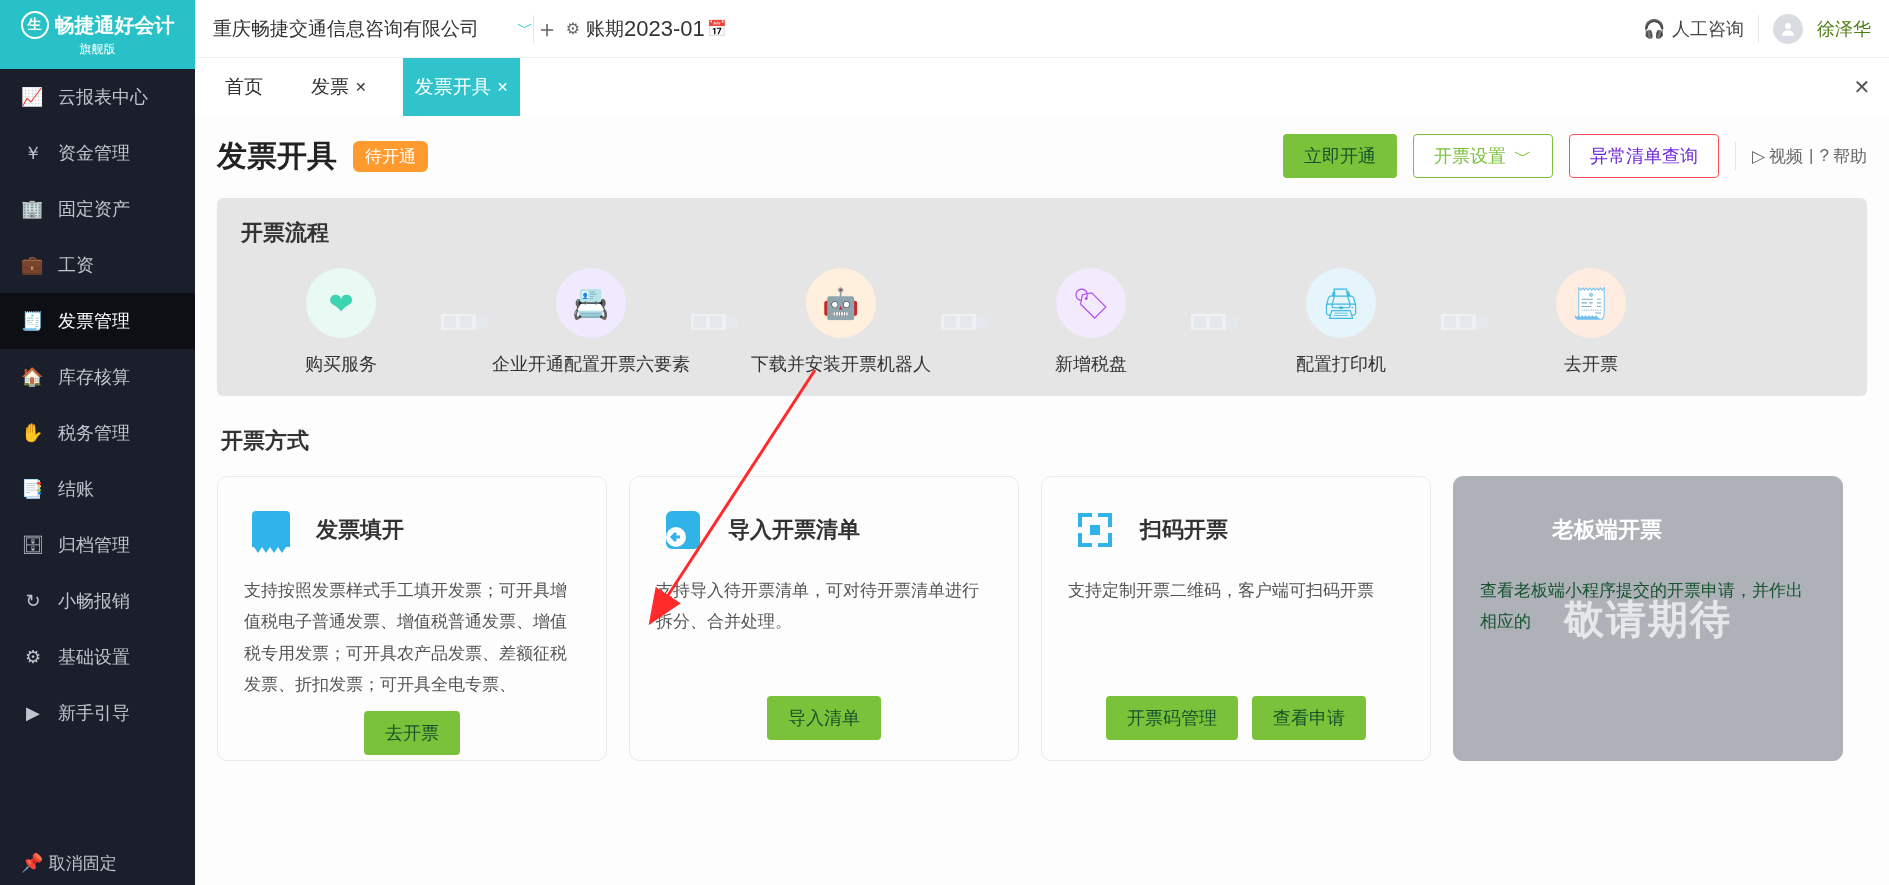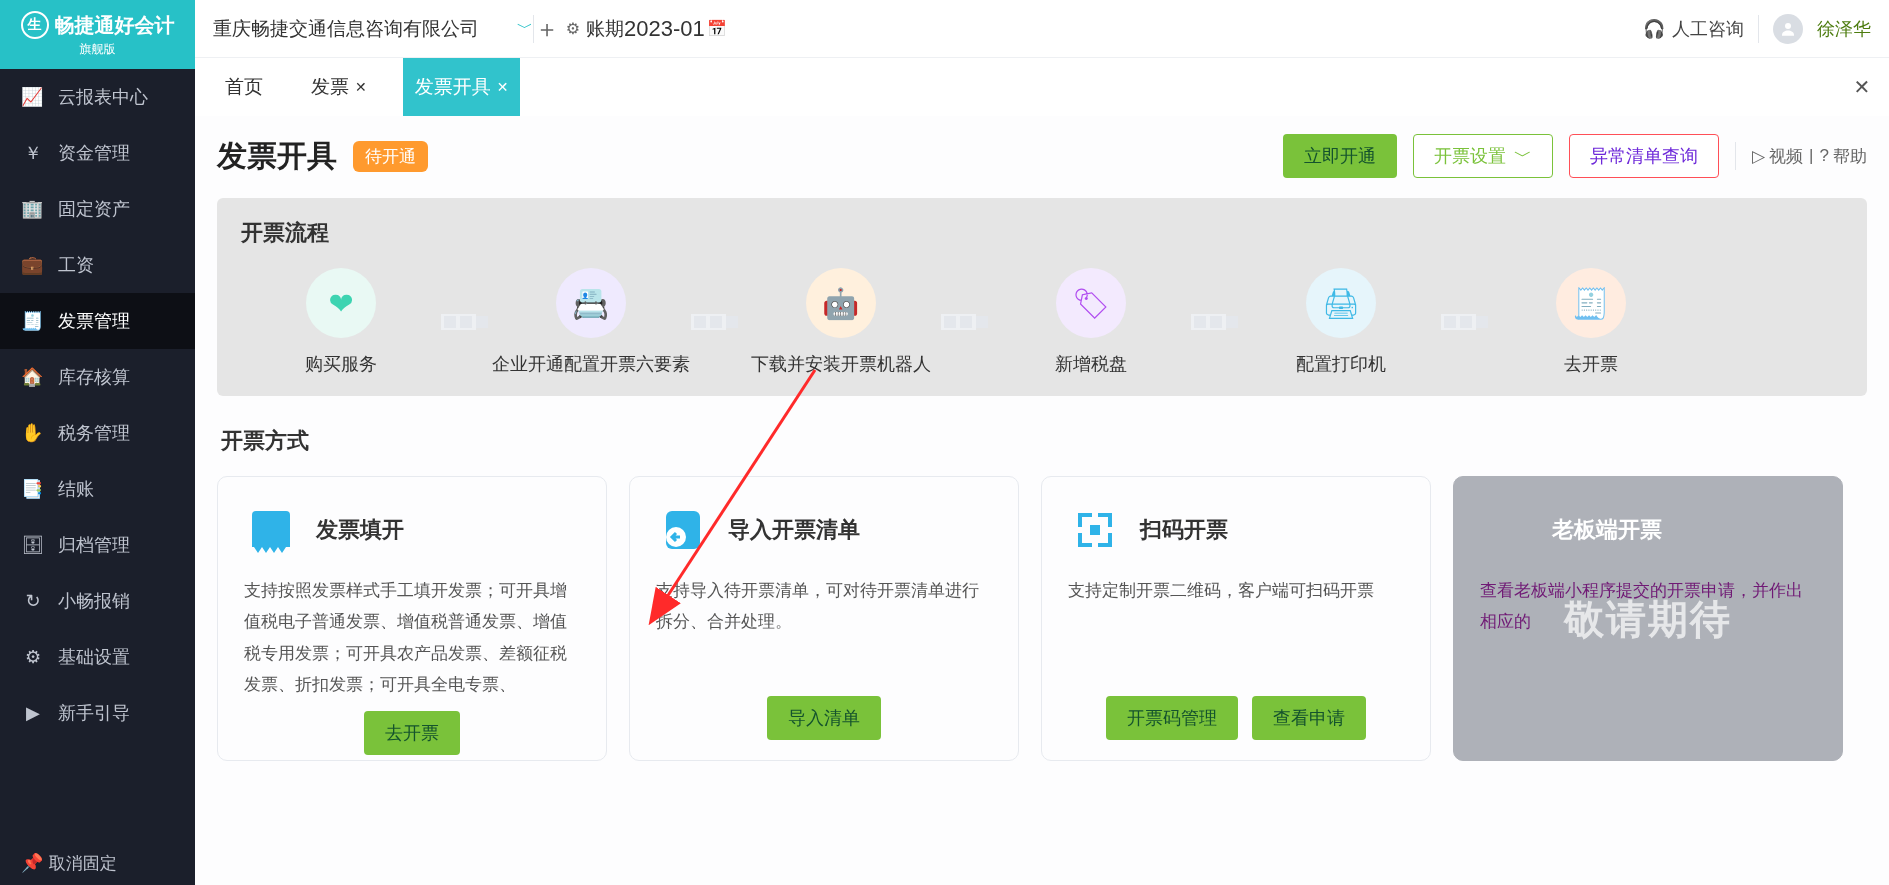--- a/index.html
+++ b/index.html
@@ -70,21 +70,21 @@
 
   
   .cards { display: flex; gap: 22px; flex-wrap: nowrap; }
   .card { width: 390px; height: 285px; border: 1px solid #e7eaef; border-radius: 10px; padding: 26px 26px 20px; display: flex; flex-direction: column; position: relative; }
   .card-head { display: flex; align-items: center; gap: 18px; margin-bottom: 18px; }
   .card-icon { width: 54px; height: 54px; display: flex; align-items: center; justify-content: center; }
   .card-title { font-size: 22px; font-weight: 600; }
   .card-desc { font-size: 17px; color: #555; line-height: 1.85; flex: 1; }
   .card-actions { display: flex; gap: 14px; justify-content: center; margin-top: 10px; }
   .card.disabled { background: #aeb1b8; border-color: #aeb1b8; color: #fff; }
-  .card.disabled .card-desc { color: #701a75; }
+  .card.disabled .card-desc { color: #14532d; }
   .overlay-text { position: absolute; top: 50%; left: 50%; transform: translate(-50%, -50%); font-size: 40px; font-weight: 700; color: #fff; opacity: 0.7; letter-spacing: 2px; white-space: nowrap; }
 
   
   .arrow { position: absolute; pointer-events: none; }
 
   
   .scroll-thumb { position: absolute; left: 195px; top: 130px; width: 12px; height: 330px; background: #c6c9ce; border-radius: 6px; }
 
   svg { display: block; }
 </style>

